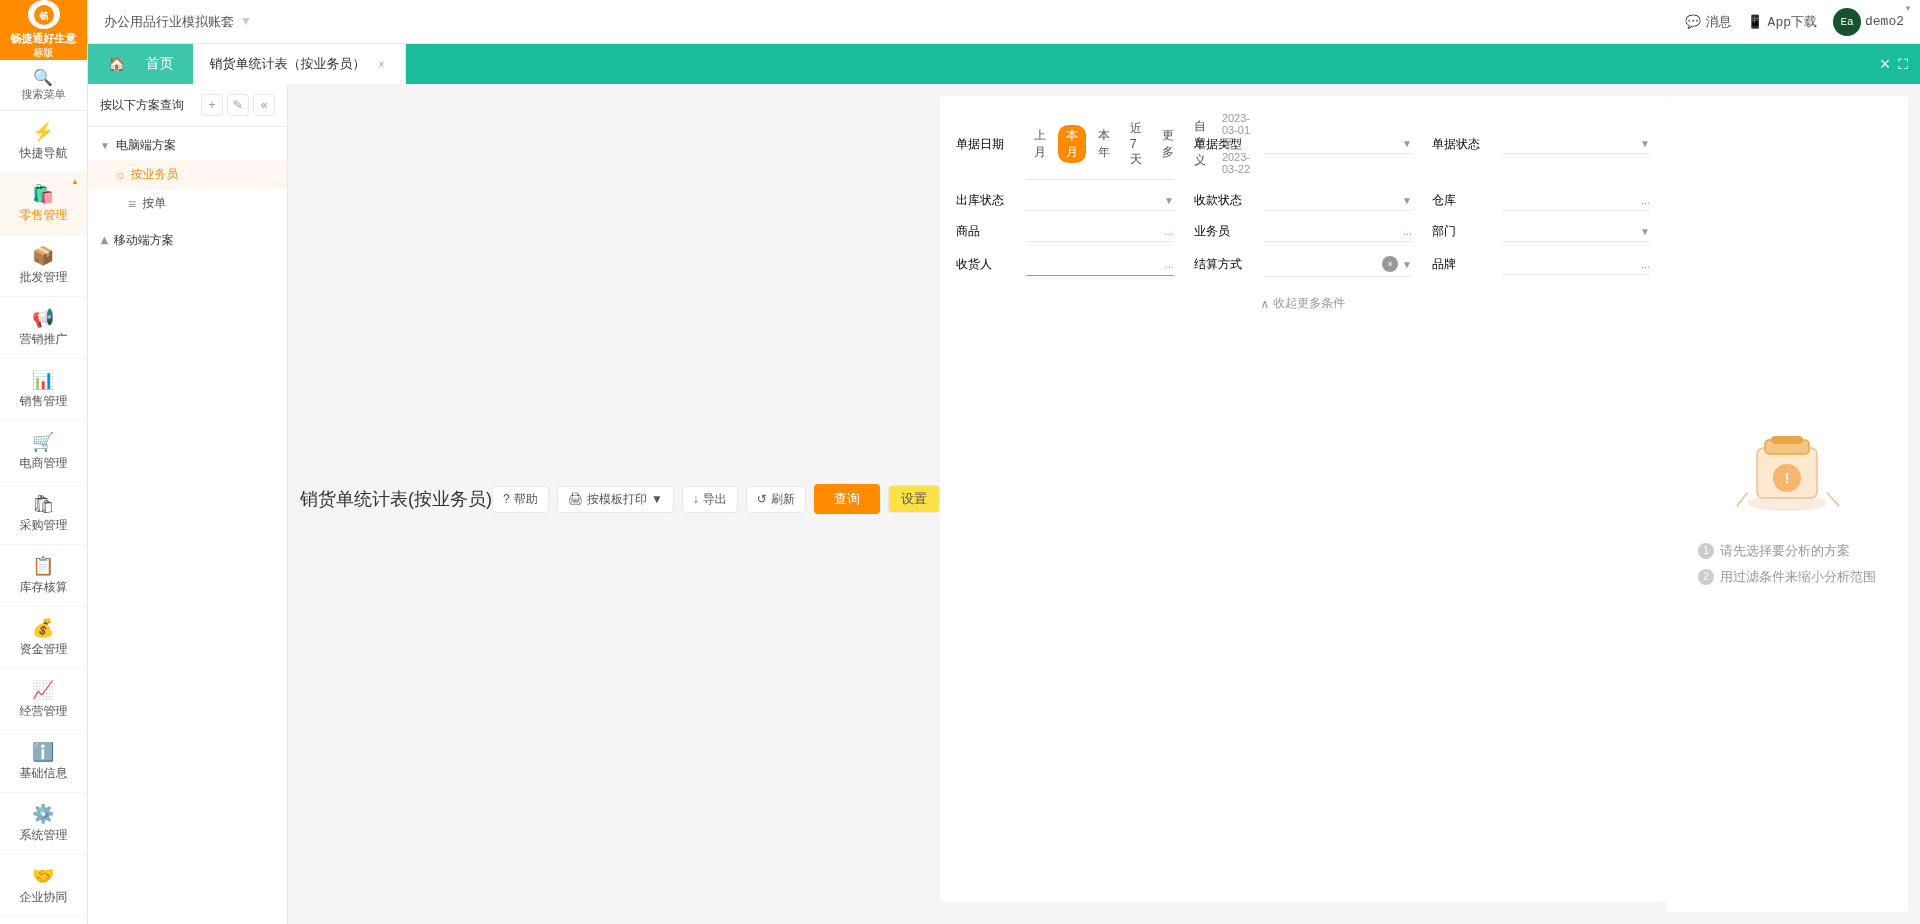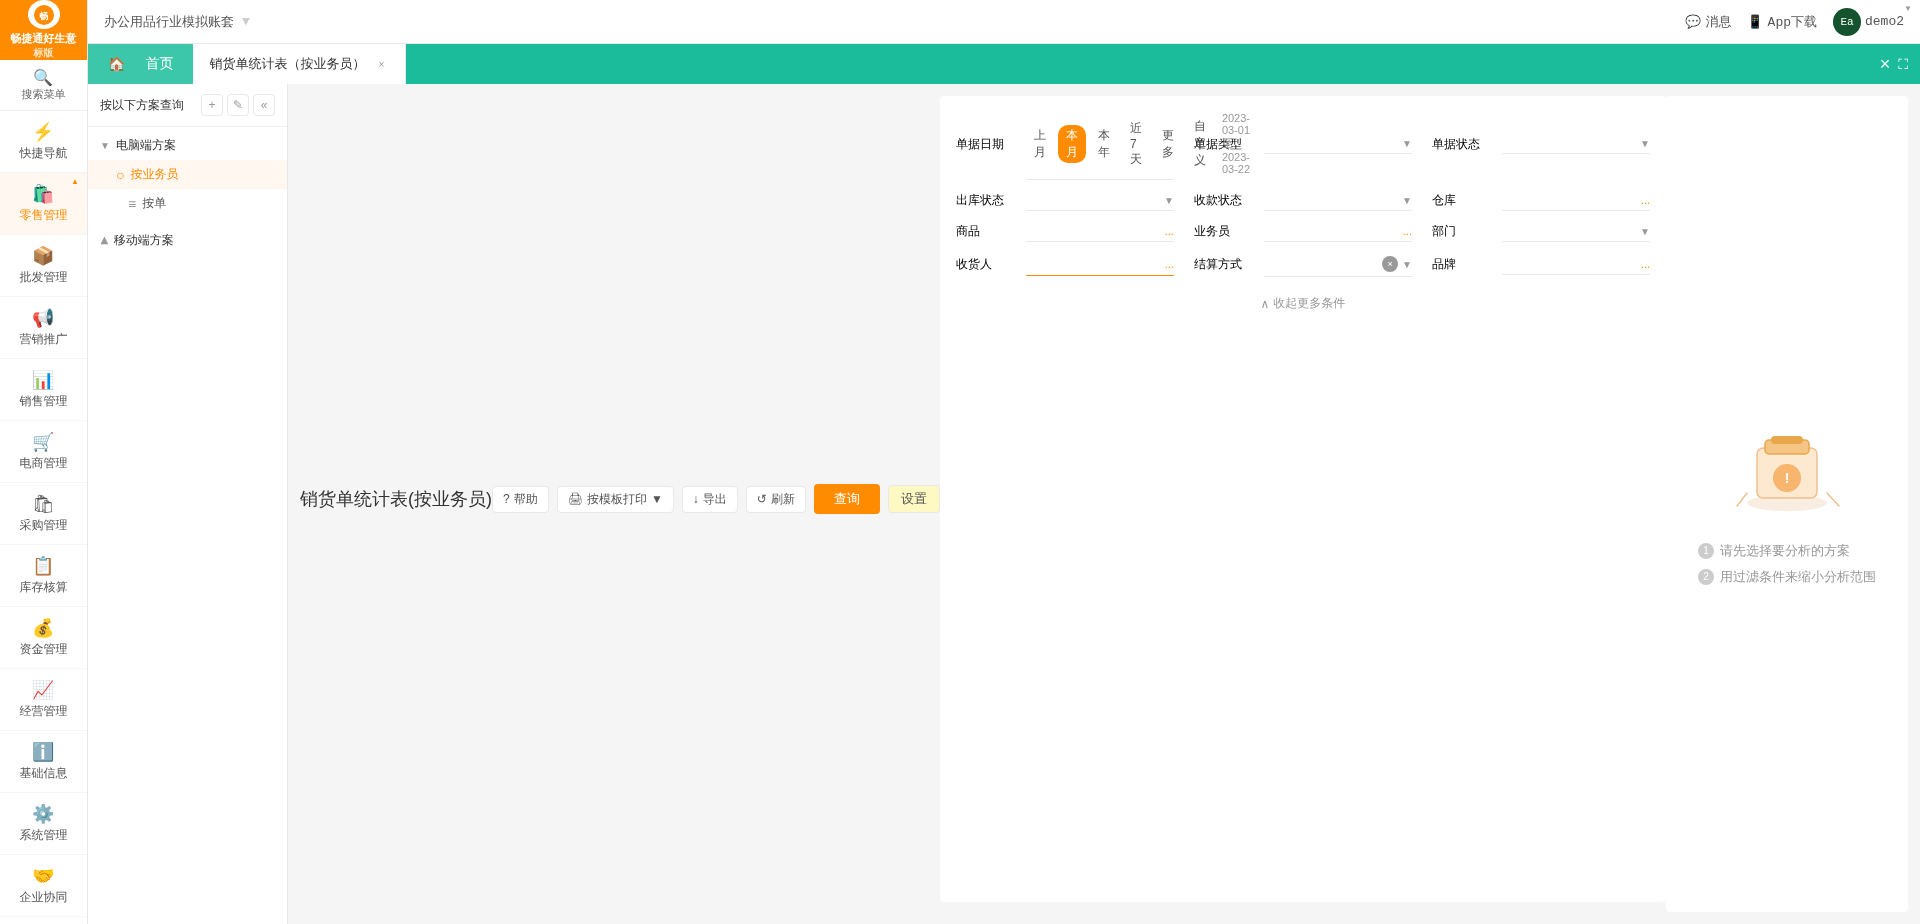--- a/index.html
+++ b/index.html
@@ -283,21 +283,21 @@
       padding: 6px 20px;
       background: #ff8c00;
       color: #fff;
       border: none;
       border-radius: 4px;
       cursor: pointer;
       font-size: 13px;
     }
     .page-actions .setting-btn {
       padding: 4px 12px;
-      background: #fef9c3;
+      background: #fde047;
       color: #555;
       border: 1px solid #e8e8e8;
       border-radius: 4px;
       cursor: pointer;
       font-size: 13px;
     }
 
     
     .filter-panel {
       background: #fff;

